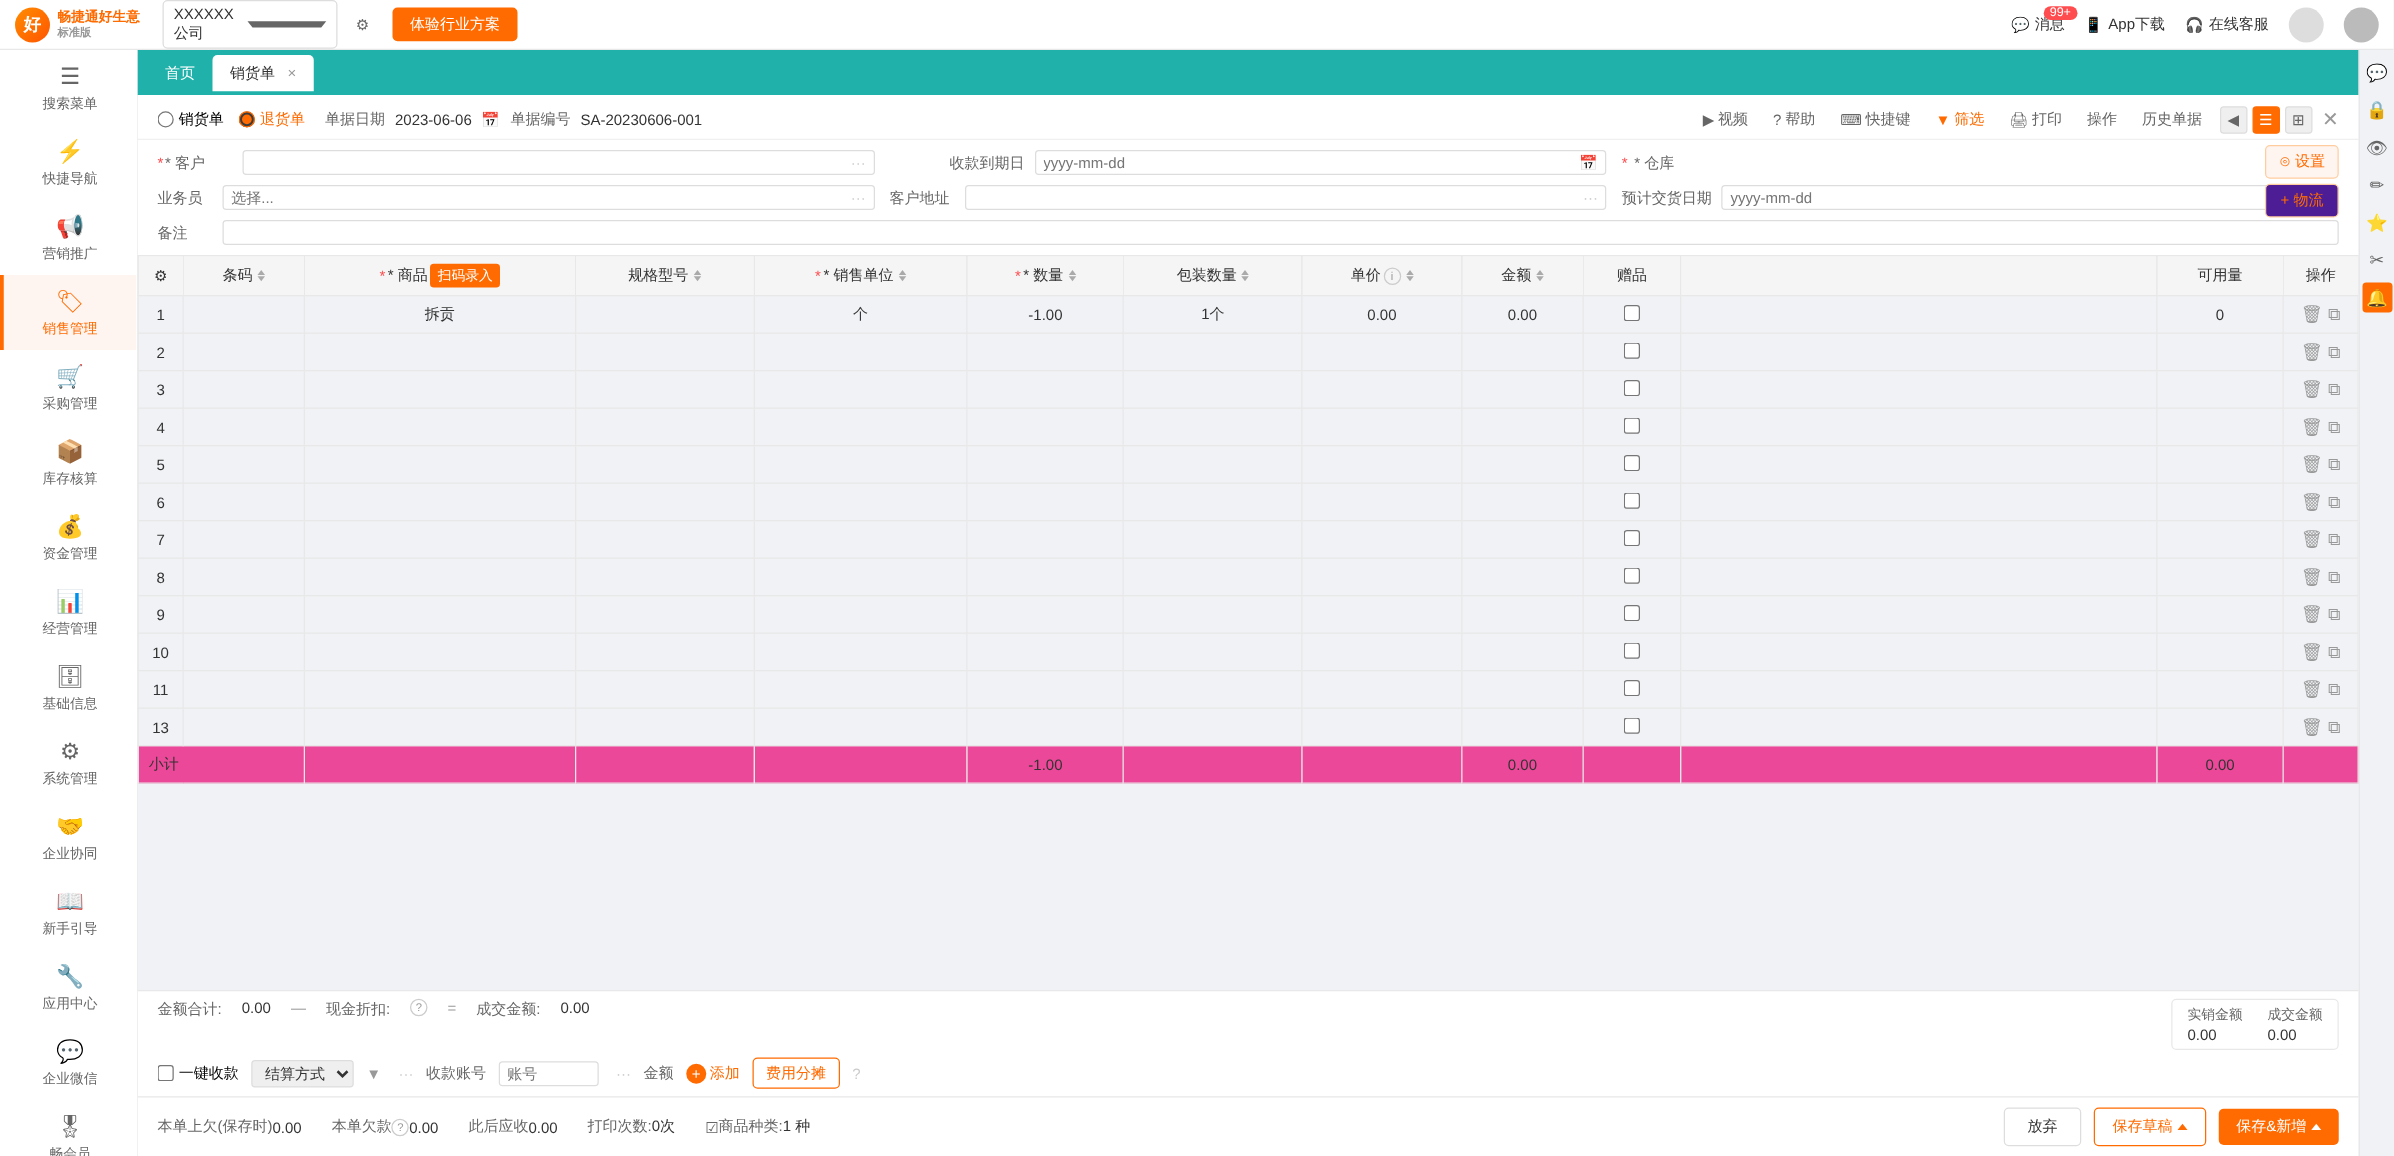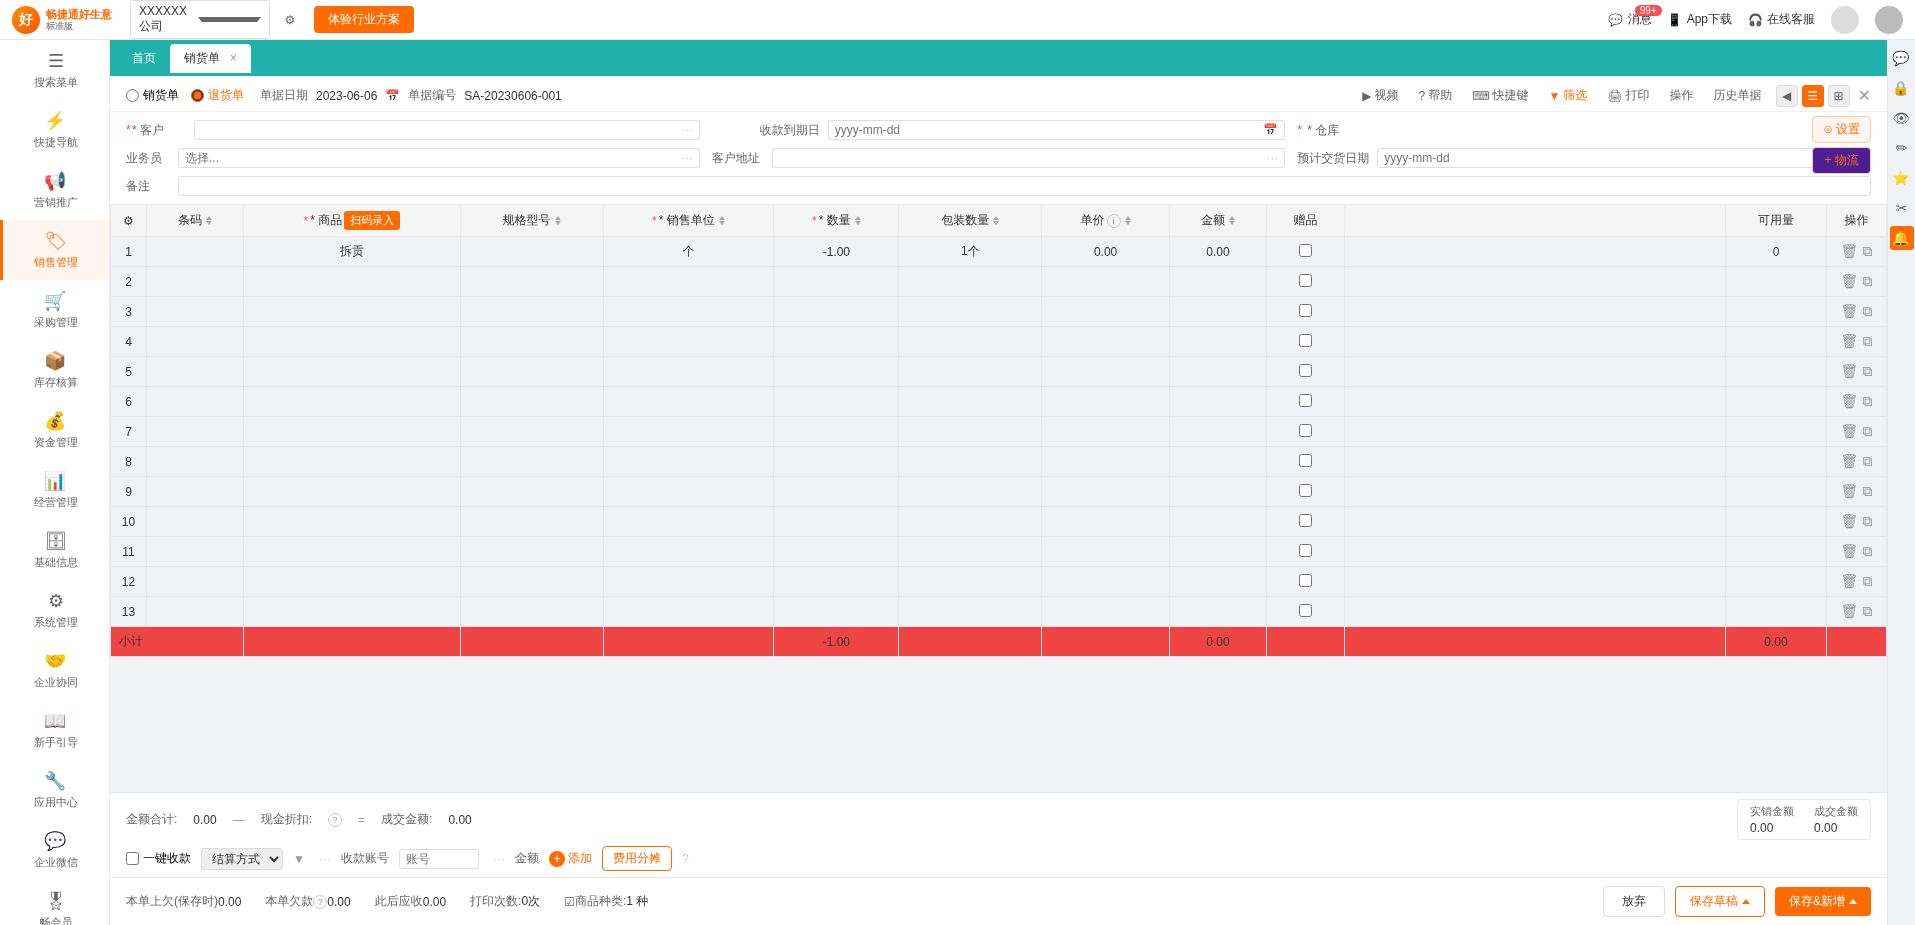--- a/index.html
+++ b/index.html
@@ -63,26 +63,26 @@
     .form-field-wrap input { border: none; outline: none; flex: 1; font-size: 12px; color: #333; }
     .data-table { width: 100%; border-collapse: collapse; }
     .data-table th { background: #f5f5f5; border: 1px solid #e8e8e8; padding: 6px 8px; color: #333; font-weight: 500; white-space: nowrap; text-align: center; position: sticky; top: 0; z-index: 2; }
     .data-table td { border: 1px solid #e8e8e8; padding: 4px 8px; color: #333; text-align: center; height: 30px; }
     .th-required { color: #ff4d4f; }
     .scan-btn { background: #ff6b00; color: #fff; border: none; border-radius: 3px; padding: 2px 6px; cursor: pointer; font-size: 11px; }
     .col-num { width: 36px; color: #999; }
     .col-action { width: 60px; }
     .action-icons { display: flex; gap: 4px; justify-content: center; }
     .action-icon { cursor: pointer; color: #999; font-size: 14px; }
-    .subtotal-row td { background: #ef4444; font-weight: 500; }
+    .subtotal-row td { background: #ec4899; font-weight: 500; }
     .gear-col { width: 28px; }
 
     
     .bottom-area { background: #fff; border-top: 1px solid #e8e8e8; padding: 6px 16px; flex-shrink: 0; }
-    .summary-row { display: flex; align-items: center; gap: 16px; margin-bottom: 6px; }
+    .summary-row { display: flex; align-items: flex-start; gap: 16px; margin-bottom: 6px; }
     .summary-label { color: #666; }
     .summary-value { color: #333; font-weight: 500; }
     .summary-dash { color: #999; }
     .payment-row { display: flex; align-items: center; gap: 10px; }
     .checkbox-label { display: flex; align-items: center; gap: 4px; cursor: pointer; }
     .payment-select { border: 1px solid #ddd; border-radius: 3px; padding: 2px 6px; color: #333; }
     .payment-account { border: 1px solid #ddd; border-radius: 3px; padding: 2px 40px 2px 6px; color: #ccc; }
     .add-btn { display: flex; align-items: center; gap: 3px; color: #ff6b00; cursor: pointer; }
     .fee-split-btn { background: #fff; color: #ff6b00; border: 1px solid #ff6b00; border-radius: 4px; padding: 3px 10px; cursor: pointer; }
     .help-icon { color: #ccc; cursor: pointer; }
@@ -653,40 +653,20 @@
       <td></td>
       <td class="col-action">
         <div class="action-icons">
           <span class="action-icon">🗑</span>
           <span class="action-icon">⧉</span>
         </div>
       </td>
     </tr>
               <tr>
       <td class="col-num">11</td>
-      <td></td>
-      <td class="product-cell"></td>
-      <td></td>
-      <td></td>
-      <td class=""></td>
-      <td></td>
-      <td></td>
-      <td></td>
-      <td><input type="checkbox" style="accent-color: rgb(255, 107, 0);"></td>
-      <td></td>
-      <td></td>
-      <td class="col-action">
-        <div class="action-icons">
-          <span class="action-icon">🗑</span>
-          <span class="action-icon">⧉</span>
-        </div>
-      </td>
-    </tr>
-              <tr>
-      <td class="col-num">12</td>
       <td></td>
       <td class="product-cell"></td>
       <td></td>
       <td></td>
       <td class=""></td>
       <td></td>
       <td></td>
       <td></td>
       <td><input type="checkbox" style="accent-color: rgb(255, 107, 0);"></td>
       <td></td>

